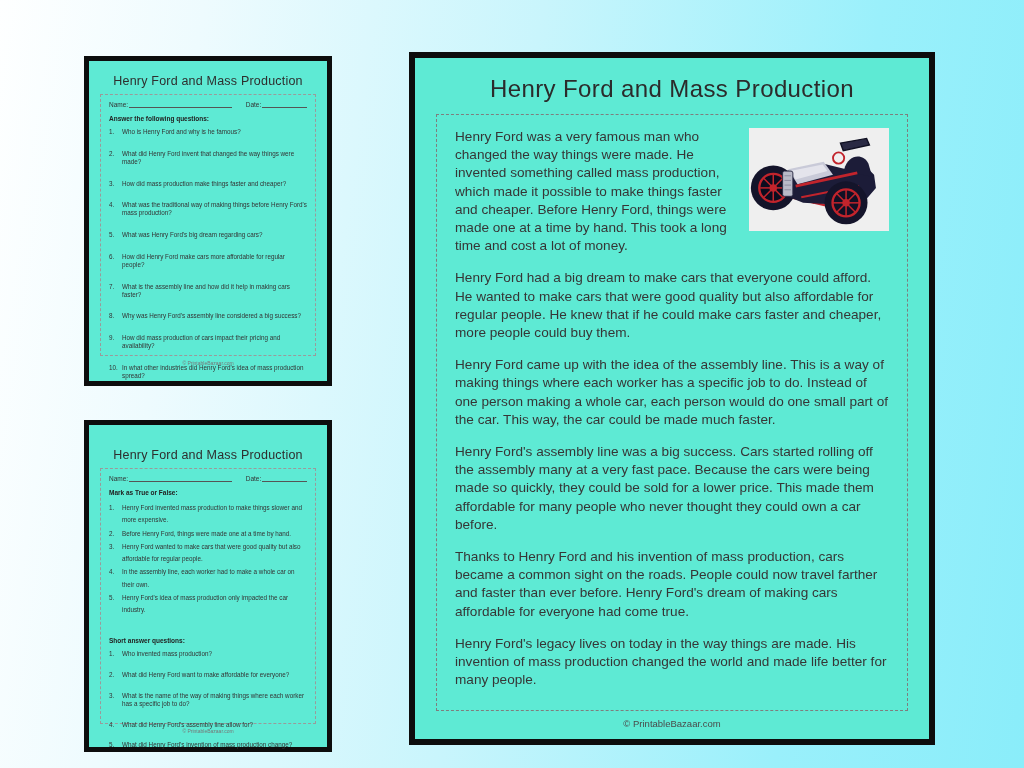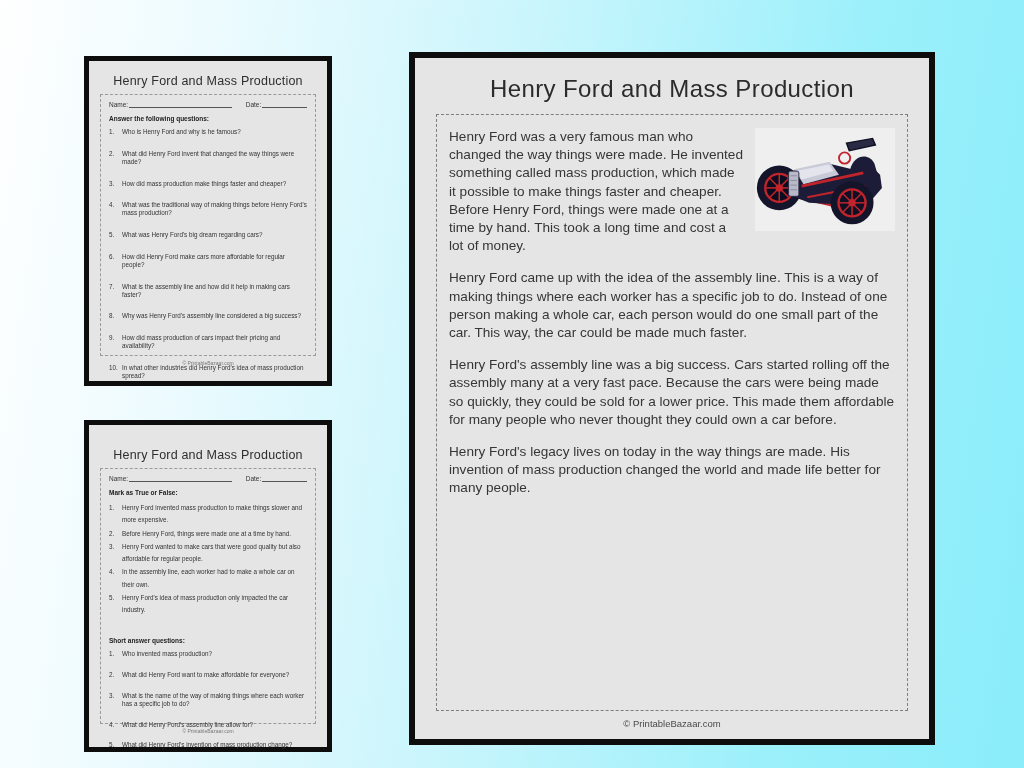--- a/index.html
+++ b/index.html
@@ -3,21 +3,21 @@
 <meta charset="utf-8">
 <style>
   * { margin:0; padding:0; box-sizing:border-box; }
   html,body { width:1024px; height:768px; overflow:hidden; }
   body {
     font-family:"Liberation Sans", sans-serif;
     background:linear-gradient(98deg, #feffff 0%, #eefbfe 18%, #c9f5fc 48%, #9af0fb 78%, #8aedfa 100%);
     position:relative;
     color:#3a3a3a;
   }
-  .doc { position:absolute; background:#e5e5e5; border:5px solid #0d0d0d; }
+  .doc { position:absolute; background:#5eead4; border:5px solid #0d0d0d; }
   .doc-small-1 { left:84px; top:56px;  width:248px; height:330px; }
   .doc-small-2 { left:84px; top:420px; width:248px; height:332px; }
   .doc-large   { left:409px; top:52px; width:526px; height:693px; border-width:6px; }
 
   
   .ws-title { text-align:center; font-size:12.5px; color:#2e2e2e; margin-top:13px; letter-spacing:0.2px; }
   .doc-small-2 .ws-title { margin-top:23px; }
   .ws-dashed { margin:6px 11px 3px; border:1px dashed #9a9a9a; padding:6px 8px 4px; }
   .doc-small-1 .ws-dashed { height:262px; }
   .doc-small-2 .ws-dashed { height:256px; }
@@ -31,21 +31,21 @@
   .q-num { width:13px; flex-shrink:0; }
   .q-text { flex:1; }
   .answers .q-item { margin-bottom:13.5px; }
   .tf .q-item { line-height:1.95; margin-bottom:1px; }
   .sa-gap { height:20px; }
   .sa .q-item { margin-bottom:12.5px; }
   .ws-footer { text-align:center; font-size:5px; color:#777; margin-top:4px; }
 
   
   .ps-title { text-align:center; font-size:24px; color:#2b2b2b; margin-top:17px; letter-spacing:0.4px; }
-  .ps-dashed { margin:11px 21px 0; border:1.5px dashed #7e7e7e; padding:13px 12px 8px; height:597px; }
+  .ps-dashed { margin:11px 21px 0; border:1.5px dashed #7e7e7e; padding:13px 18px 8px; height:597px; }
   .car-figure { float:right; width:140px; height:103px; margin:0 0 6px 12px; background:#efefef; }
   .car-figure svg { display:block; width:100%; height:100%; }
   .para { font-size:13.6px; line-height:1.34; color:#363636; margin-bottom:14px; }
   .para:last-child { margin-bottom:14px; }
   .ps-footer { text-align:center; font-size:9.5px; color:#4a4a4a; margin-top:7px; }
 </style>
 </head>
 <body>
 
 <div class="doc doc-small-1">
@@ -223,19 +223,21 @@
               <line x1="90" y1="80" x2="118" y2="80"></line>
             <line x1="94" y1="70" x2="114" y2="90"></line>
               <line x1="114" y1="70" x2="94" y2="90"></line>
           </g>
           <circle cx="104" cy="80" r="4" fill="#c2242c"></circle>
         </g>
       </svg>
     </div>
     <div class="passage-body">
         <p class="para">Henry Ford was a very famous man who changed the way things were made. He invented something called mass production, which made it possible to make things faster and cheaper. Before Henry Ford, things were made one at a time by hand. This took a long time and cost a lot of money.</p>
+        <p class="para">Henry Ford had a big dream to make cars that everyone could afford. He wanted to make cars that were good quality but also affordable for regular people. He knew that if he could make cars faster and cheaper, more people could buy them.</p>
         <p class="para">Henry Ford came up with the idea of the assembly line. This is a way of making things where each worker has a specific job to do. Instead of one person making a whole car, each person would do one small part of the car. This way, the car could be made much faster.</p>
         <p class="para">Henry Ford's assembly line was a big success. Cars started rolling off the assembly many at a very fast pace. Because the cars were being made so quickly, they could be sold for a lower price. This made them affordable for many people who never thought they could own a car before.</p>
+        <p class="para">Thanks to Henry Ford and his invention of mass production, cars became a common sight on the roads. People could now travel farther and faster than ever before. Henry Ford's dream of making cars affordable for everyone had come true.</p>
         <p class="para">Henry Ford's legacy lives on today in the way things are made. His invention of mass production changed the world and made life better for many people.</p>
       </div>
   </div>
   <div class="ps-footer">© PrintableBazaar.com</div>
 </div>
 
 </body></html>

